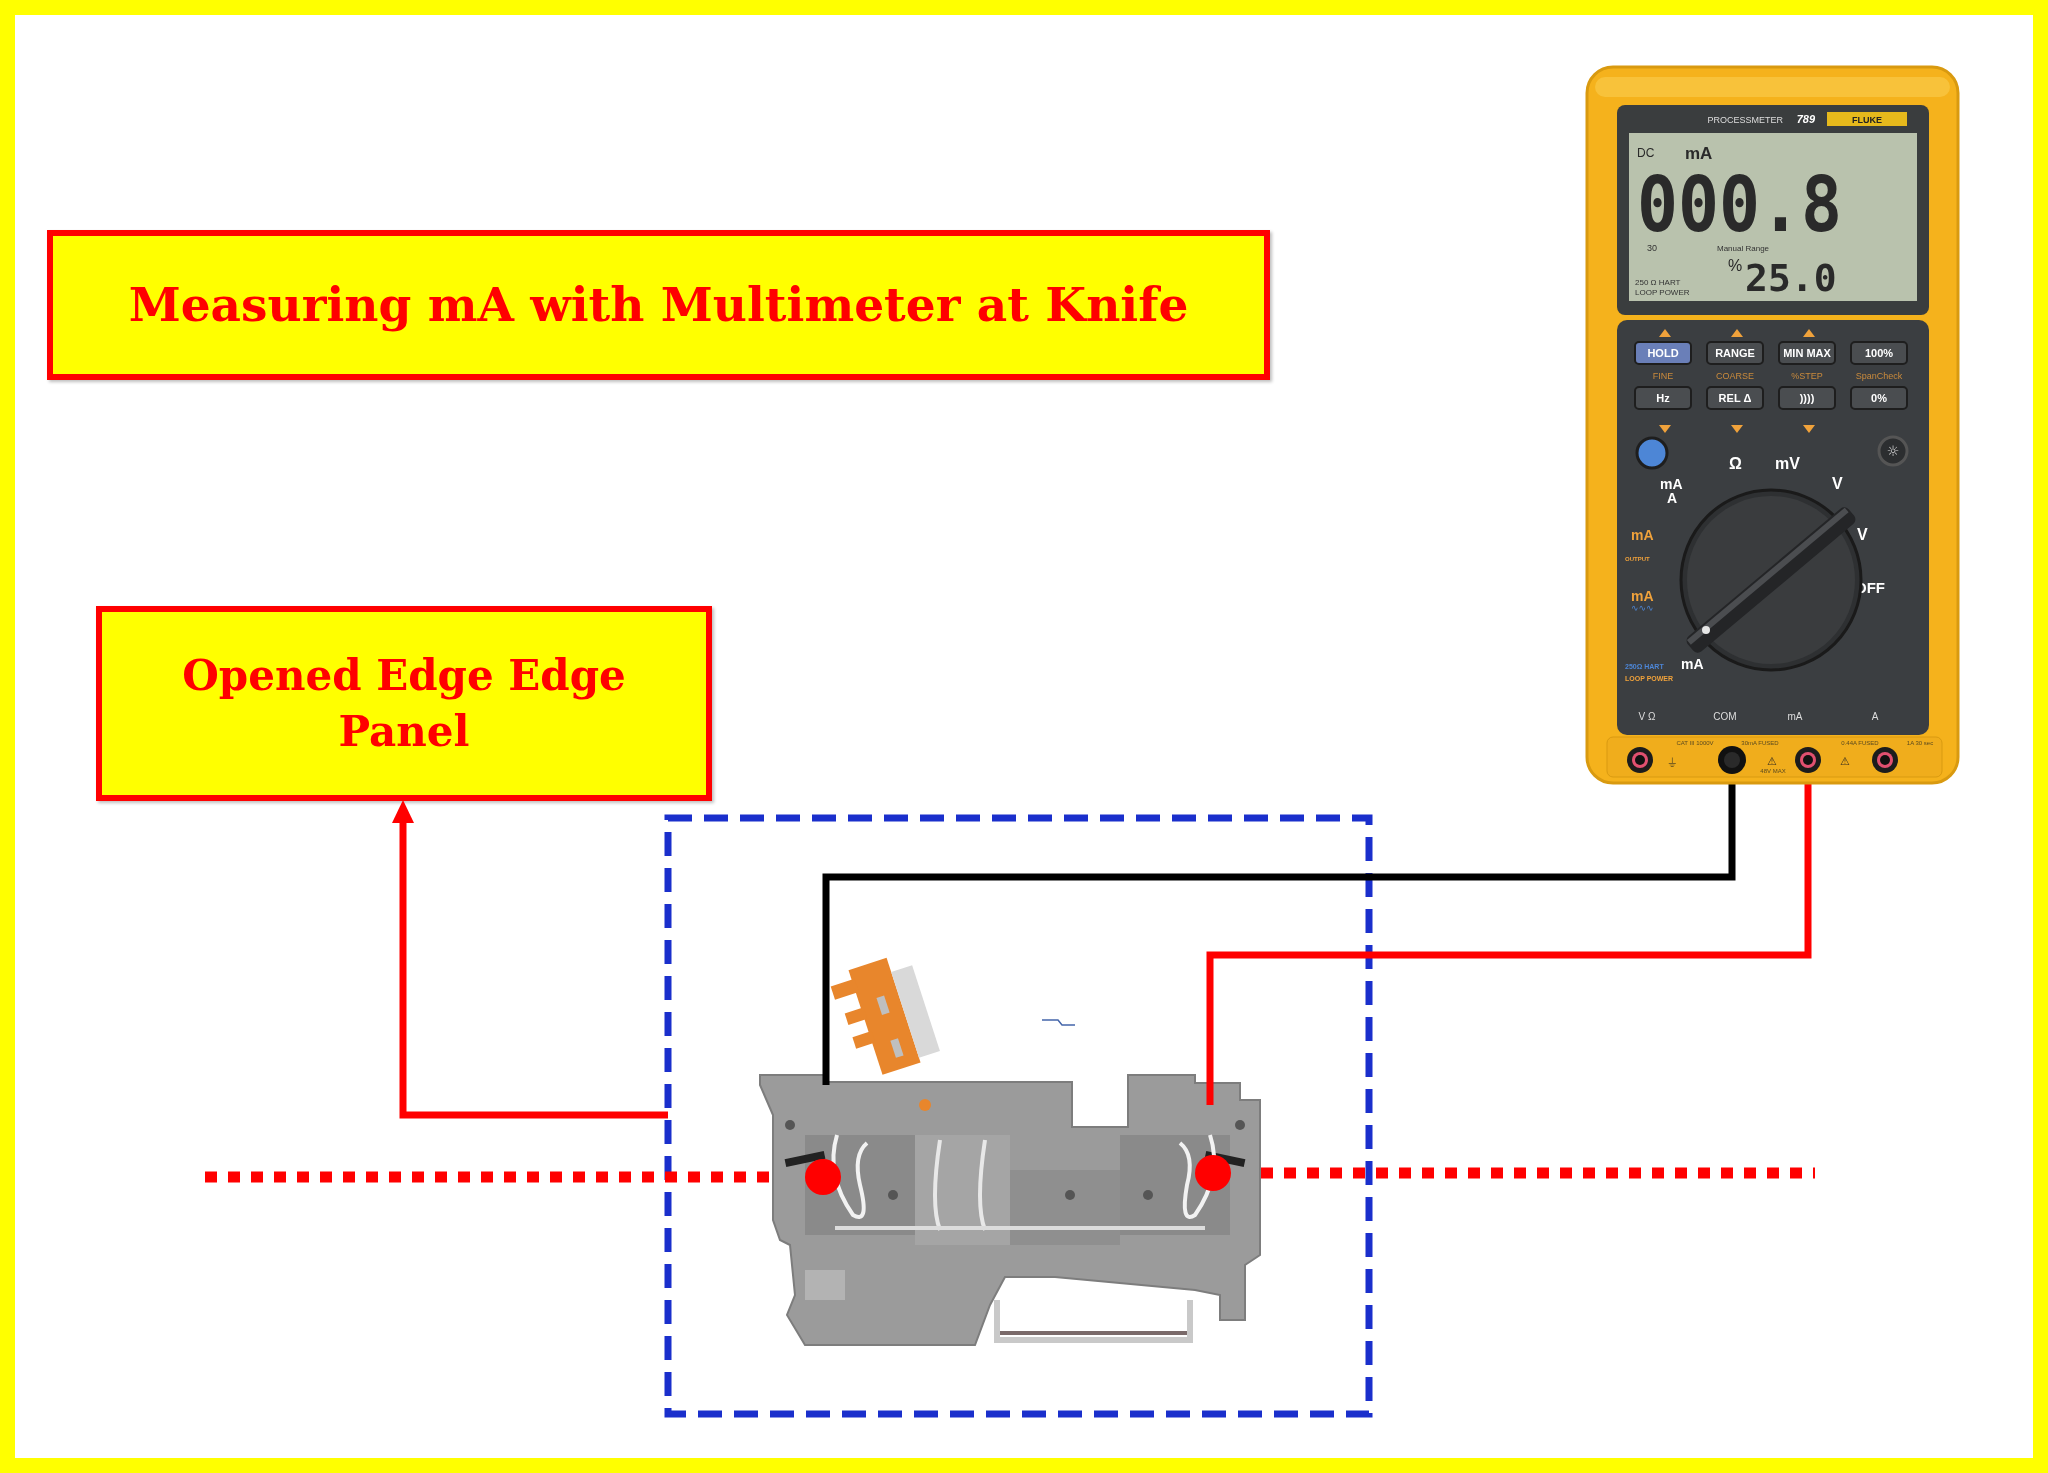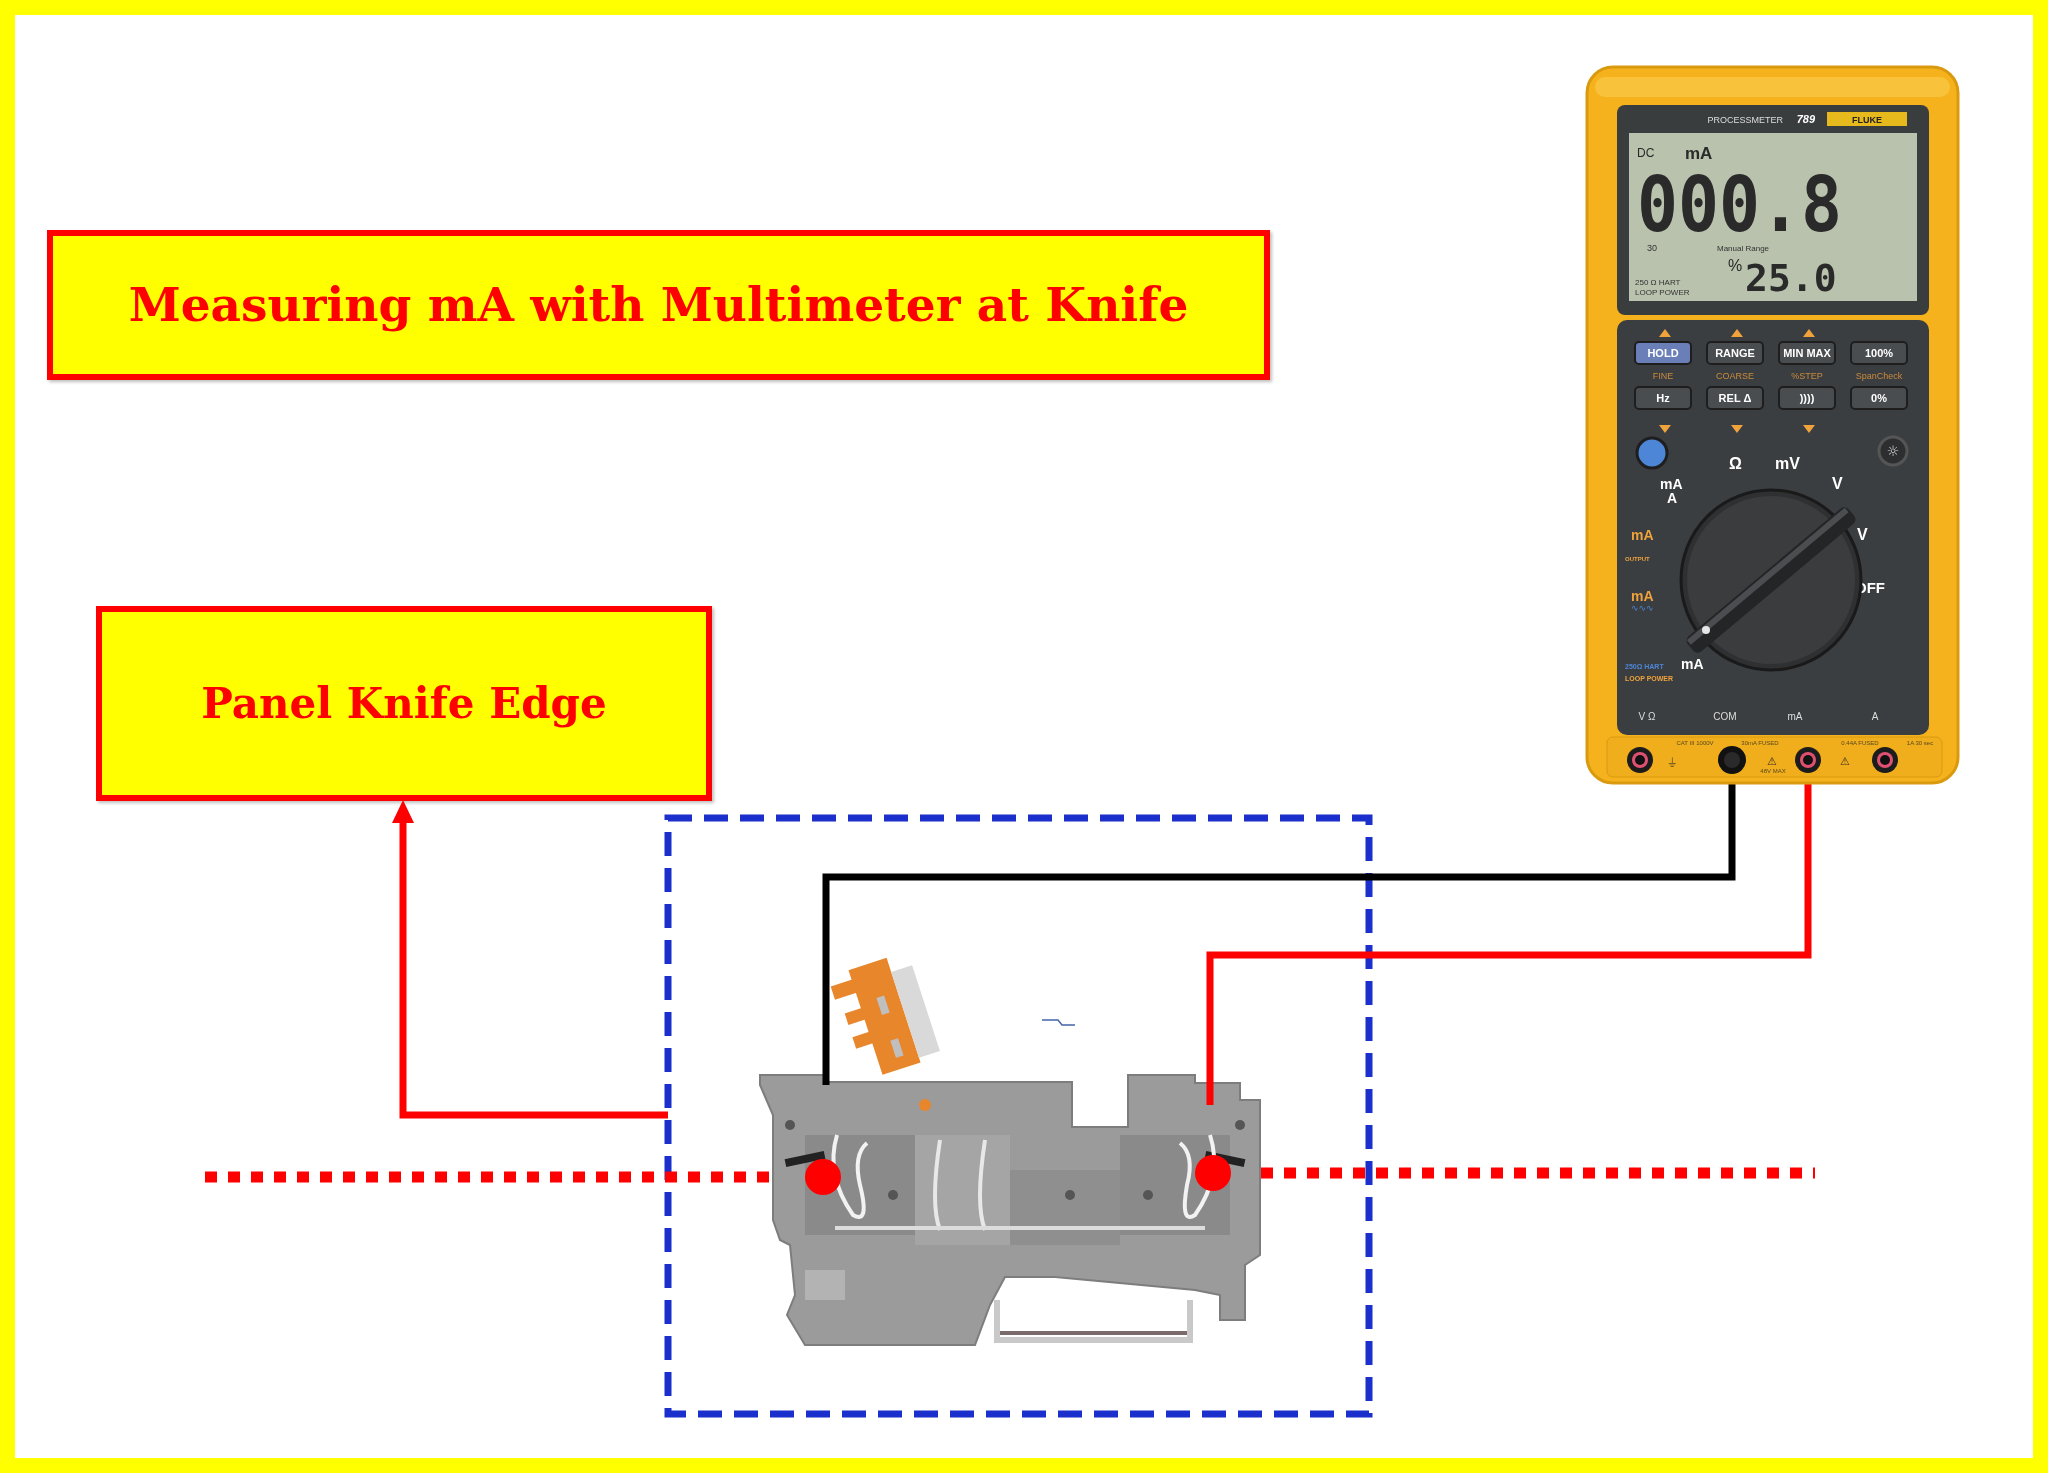--- a/index.html
+++ b/index.html
@@ -21,21 +21,22 @@
 <div class="canvas">
 
   <div class="label-box title-box">
     <div>
       <span>Measuring mA with Multimeter at Knife</span>
     </div>
   </div>
 
   <div class="label-box callout-box">
     <div>
-      <span>Panel Knife Edge</span>
+      <span>Opened Edge Edge</span>
+      <span>Panel</span>
     </div>
   </div>
 
   <svg class="overlay" width="2018" height="1443" viewBox="0 0 2018 1443">
 
     <g>
       <polyline points="653,1100 388,1100 388,805" fill="none" stroke="#ff0000" stroke-width="7"></polyline>
       <polygon points="388,785 377,808 399,808" fill="#ff0000"></polygon>
     </g>
 

